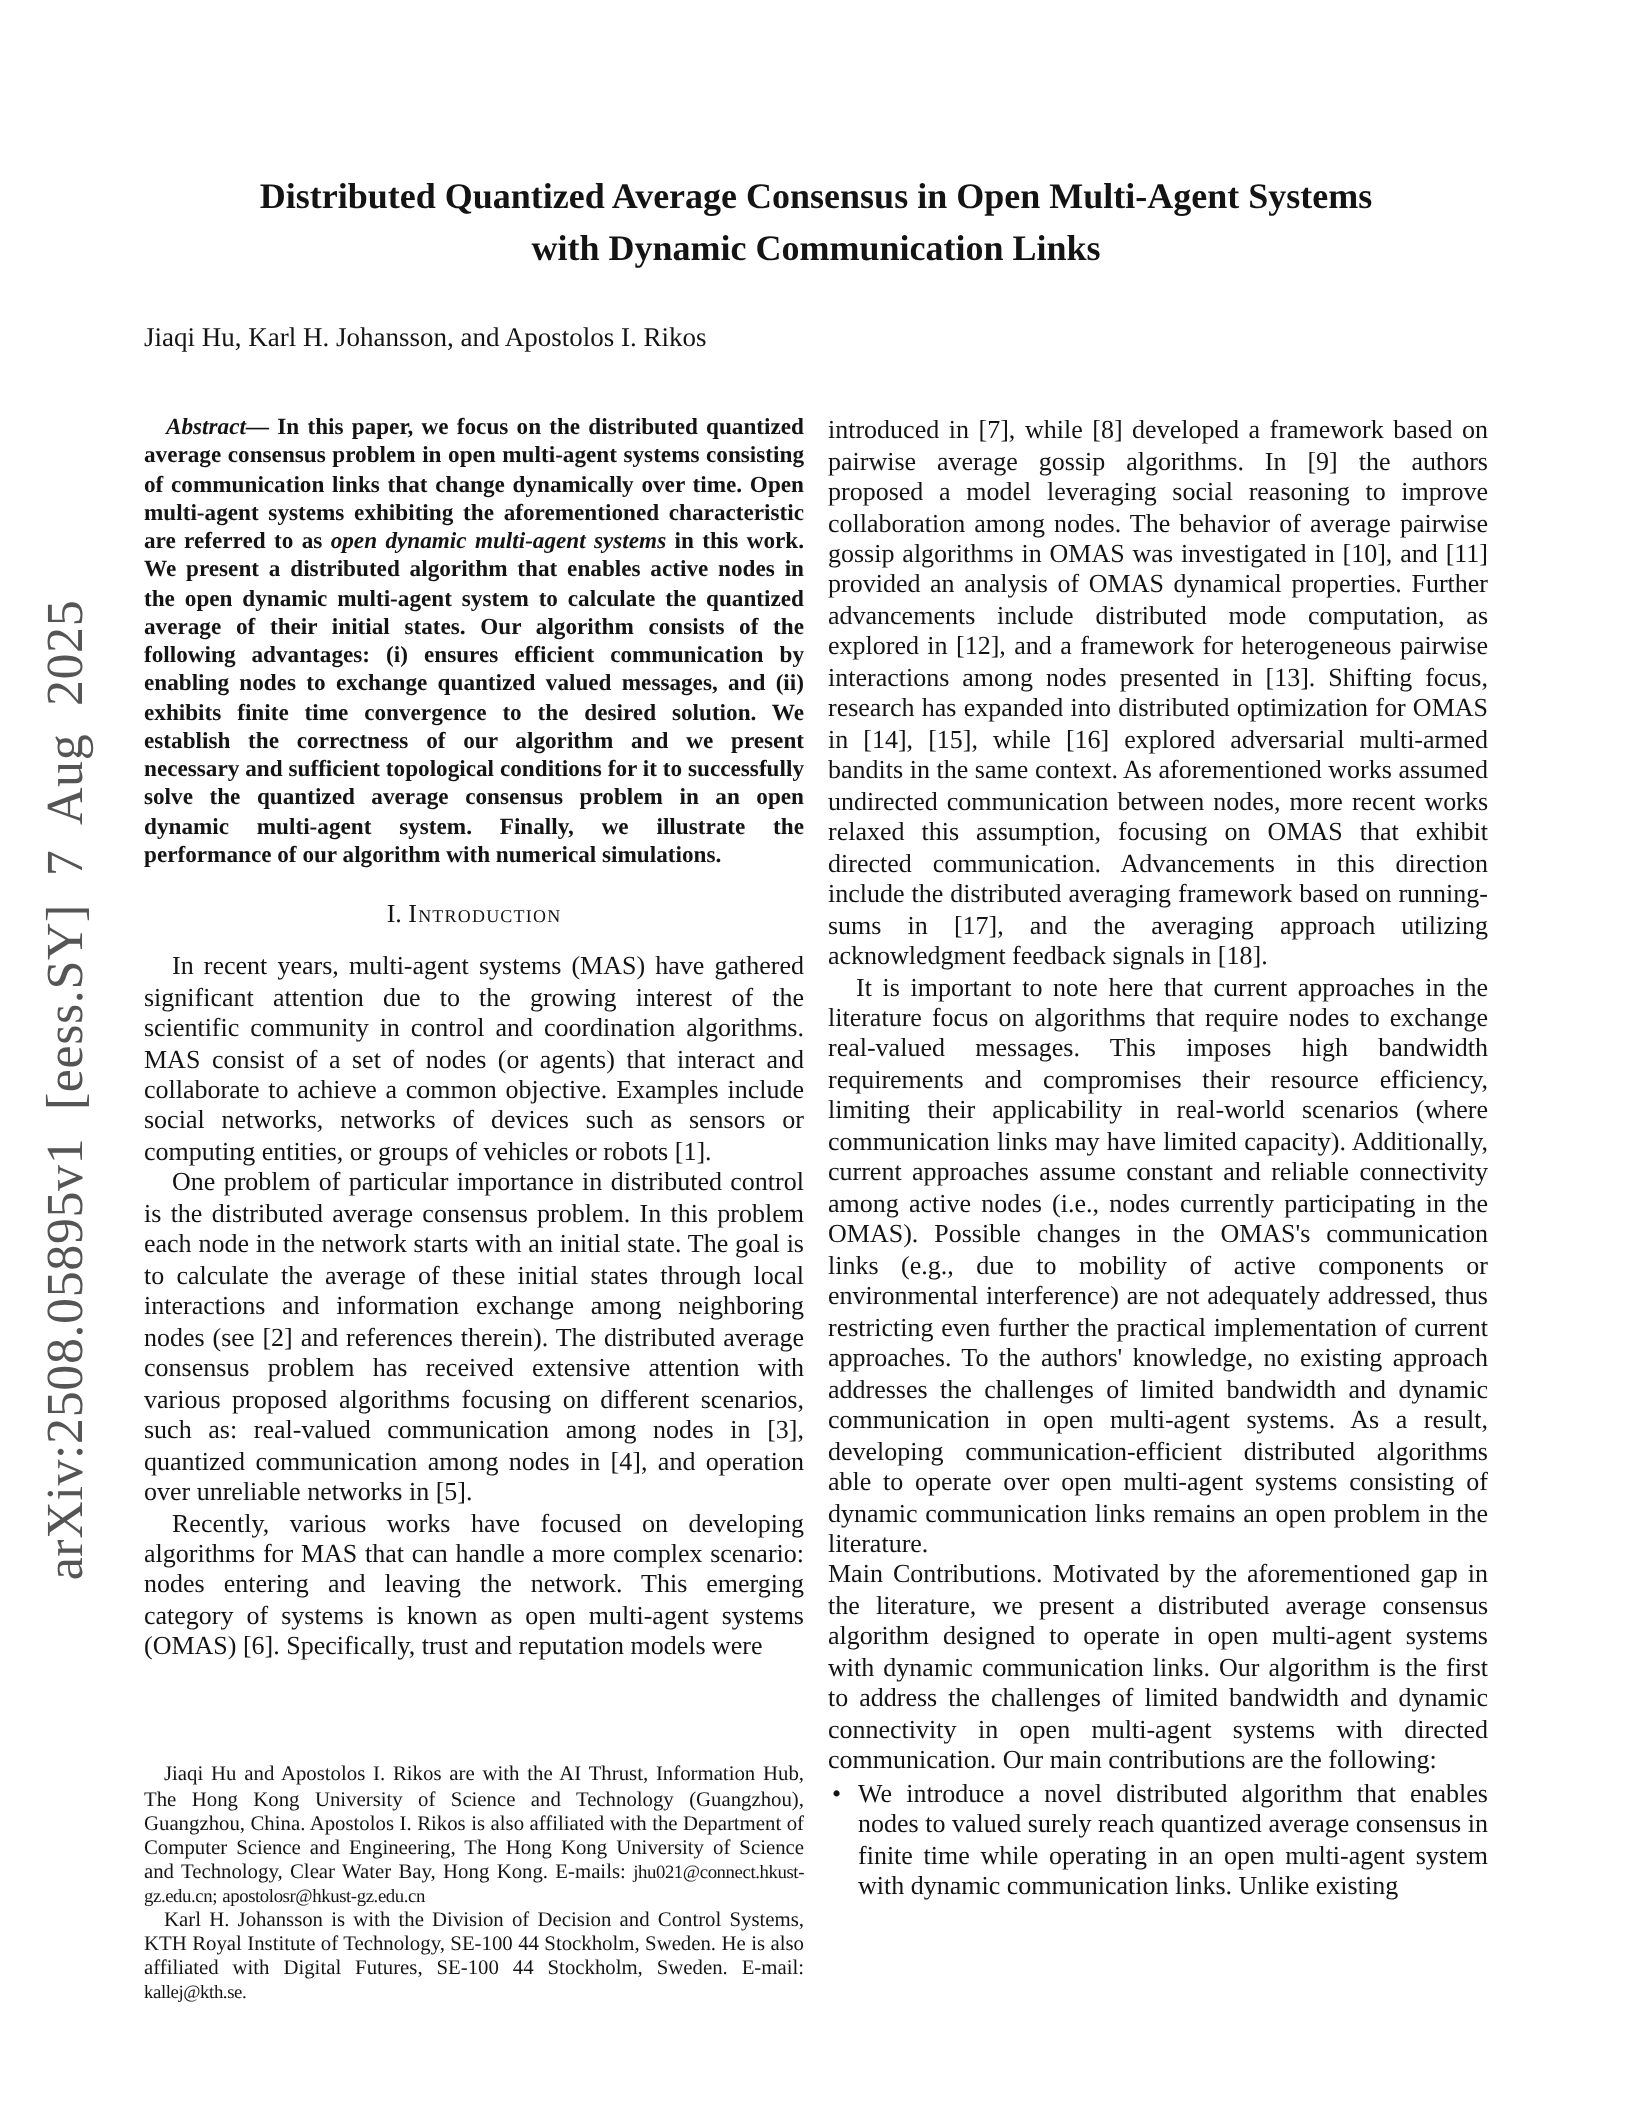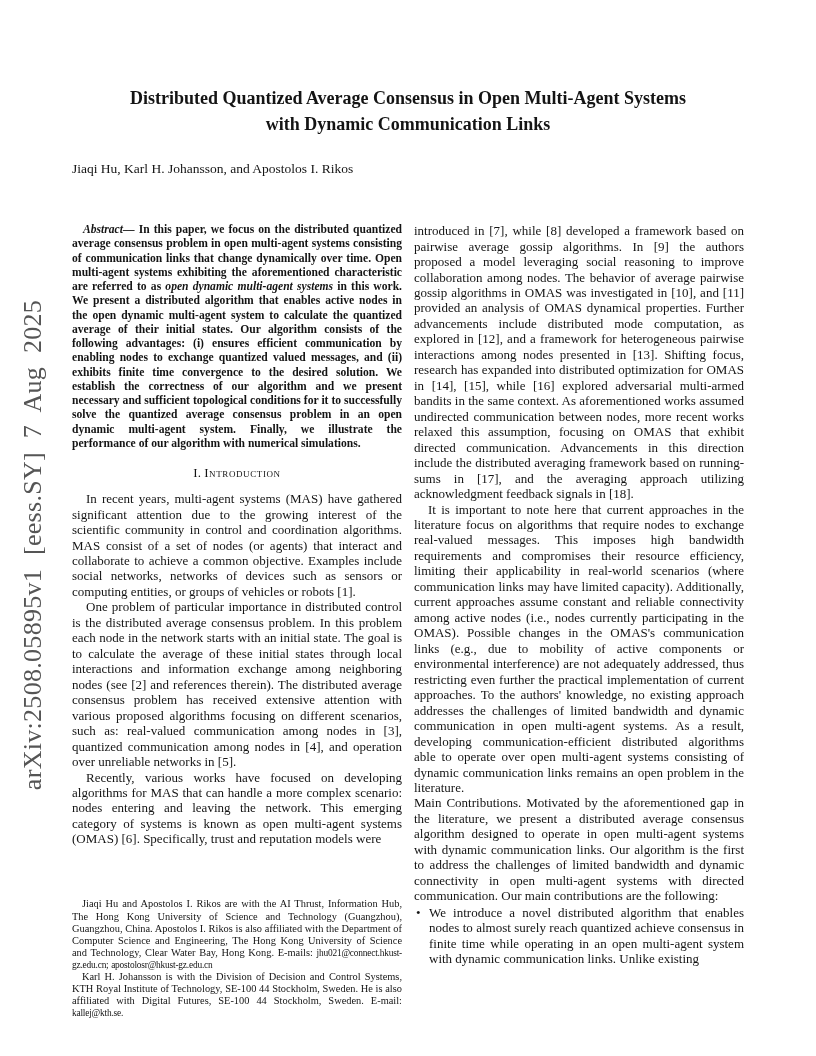--- a/index.html
+++ b/index.html
@@ -38,21 +38,21 @@
     font-family: "Liberation Serif", serif;
   }
   .authors {
     text-align: left;
     font-size: 13.5px;
     margin-top: 24px;
   }
   .columns {
     display: flex;
     gap: 12px;
-    margin-top: 46px;
+    margin-top: 30px;
     height: 796px;
     overflow: hidden;
   }
   .col {
     flex: 1 1 0;
     min-width: 0;
     display: flex;
     flex-direction: column;
   }
   .abstract {
@@ -157,21 +157,21 @@
 
         <p class="body">introduced in [7], while [8] developed a framework based on pairwise average gossip algorithms. In [9] the authors proposed a model leveraging social reasoning to improve collaboration among nodes. The behavior of average pairwise gossip algorithms in OMAS was investigated in [10], and [11] provided an analysis of OMAS dynamical properties. Further advancements include distributed mode computation, as explored in [12], and a framework for heterogeneous pairwise interactions among nodes presented in [13]. Shifting focus, research has expanded into distributed optimization for OMAS in [14], [15], while [16] explored adversarial multi-armed bandits in the same context. As aforementioned works assumed undirected communication between nodes, more recent works relaxed this assumption, focusing on OMAS that exhibit directed communication. Advancements in this direction include the distributed averaging framework based on running-sums in [17], and the averaging approach utilizing acknowledgment feedback signals in [18].</p>
         <p class="body indent">It is important to note here that current approaches in the literature focus on algorithms that require nodes to exchange real-valued messages. This imposes high bandwidth requirements and compromises their resource efficiency, limiting their applicability in real-world scenarios (where communication links may have limited capacity). Additionally, current approaches assume constant and reliable connectivity among active nodes (i.e., nodes currently participating in the OMAS). Possible changes in the OMAS's communication links (e.g., due to mobility of active components or environmental interference) are not adequately addressed, thus restricting even further the practical implementation of current approaches. To the authors' knowledge, no existing approach addresses the challenges of limited bandwidth and dynamic communication in open multi-agent systems. As a result, developing communication-efficient distributed algorithms able to operate over open multi-agent systems consisting of dynamic communication links remains an open problem in the literature.</p>
 
         <p class="body">
           <span class="lead-bold">Main Contributions.</span><span> Motivated by the aforementioned gap in the literature, we present a distributed average consensus algorithm designed to operate in open multi-agent systems with dynamic communication links. Our algorithm is the first to address the challenges of limited bandwidth and dynamic connectivity in open multi-agent systems with directed communication. Our main contributions are the following:</span>
         </p>
 
         <ul class="bullets">
           <li>
-            <span class="bullet-marker">•</span><span>We introduce a novel distributed algorithm that enables nodes to almost surely reach quantized achieve consensus in finite time while operating in an open multi-agent system with dynamic communication links. Unlike existing</span>
+            <span class="bullet-marker">•</span><span>We introduce a novel distributed algorithm that enables nodes to valued surely reach quantized average consensus in finite time while operating in an open multi-agent system with dynamic communication links. Unlike existing</span>
           </li>
         </ul>
 
       </div>
 
     </div>
   </div>
 </div>
 
 </body></html>

